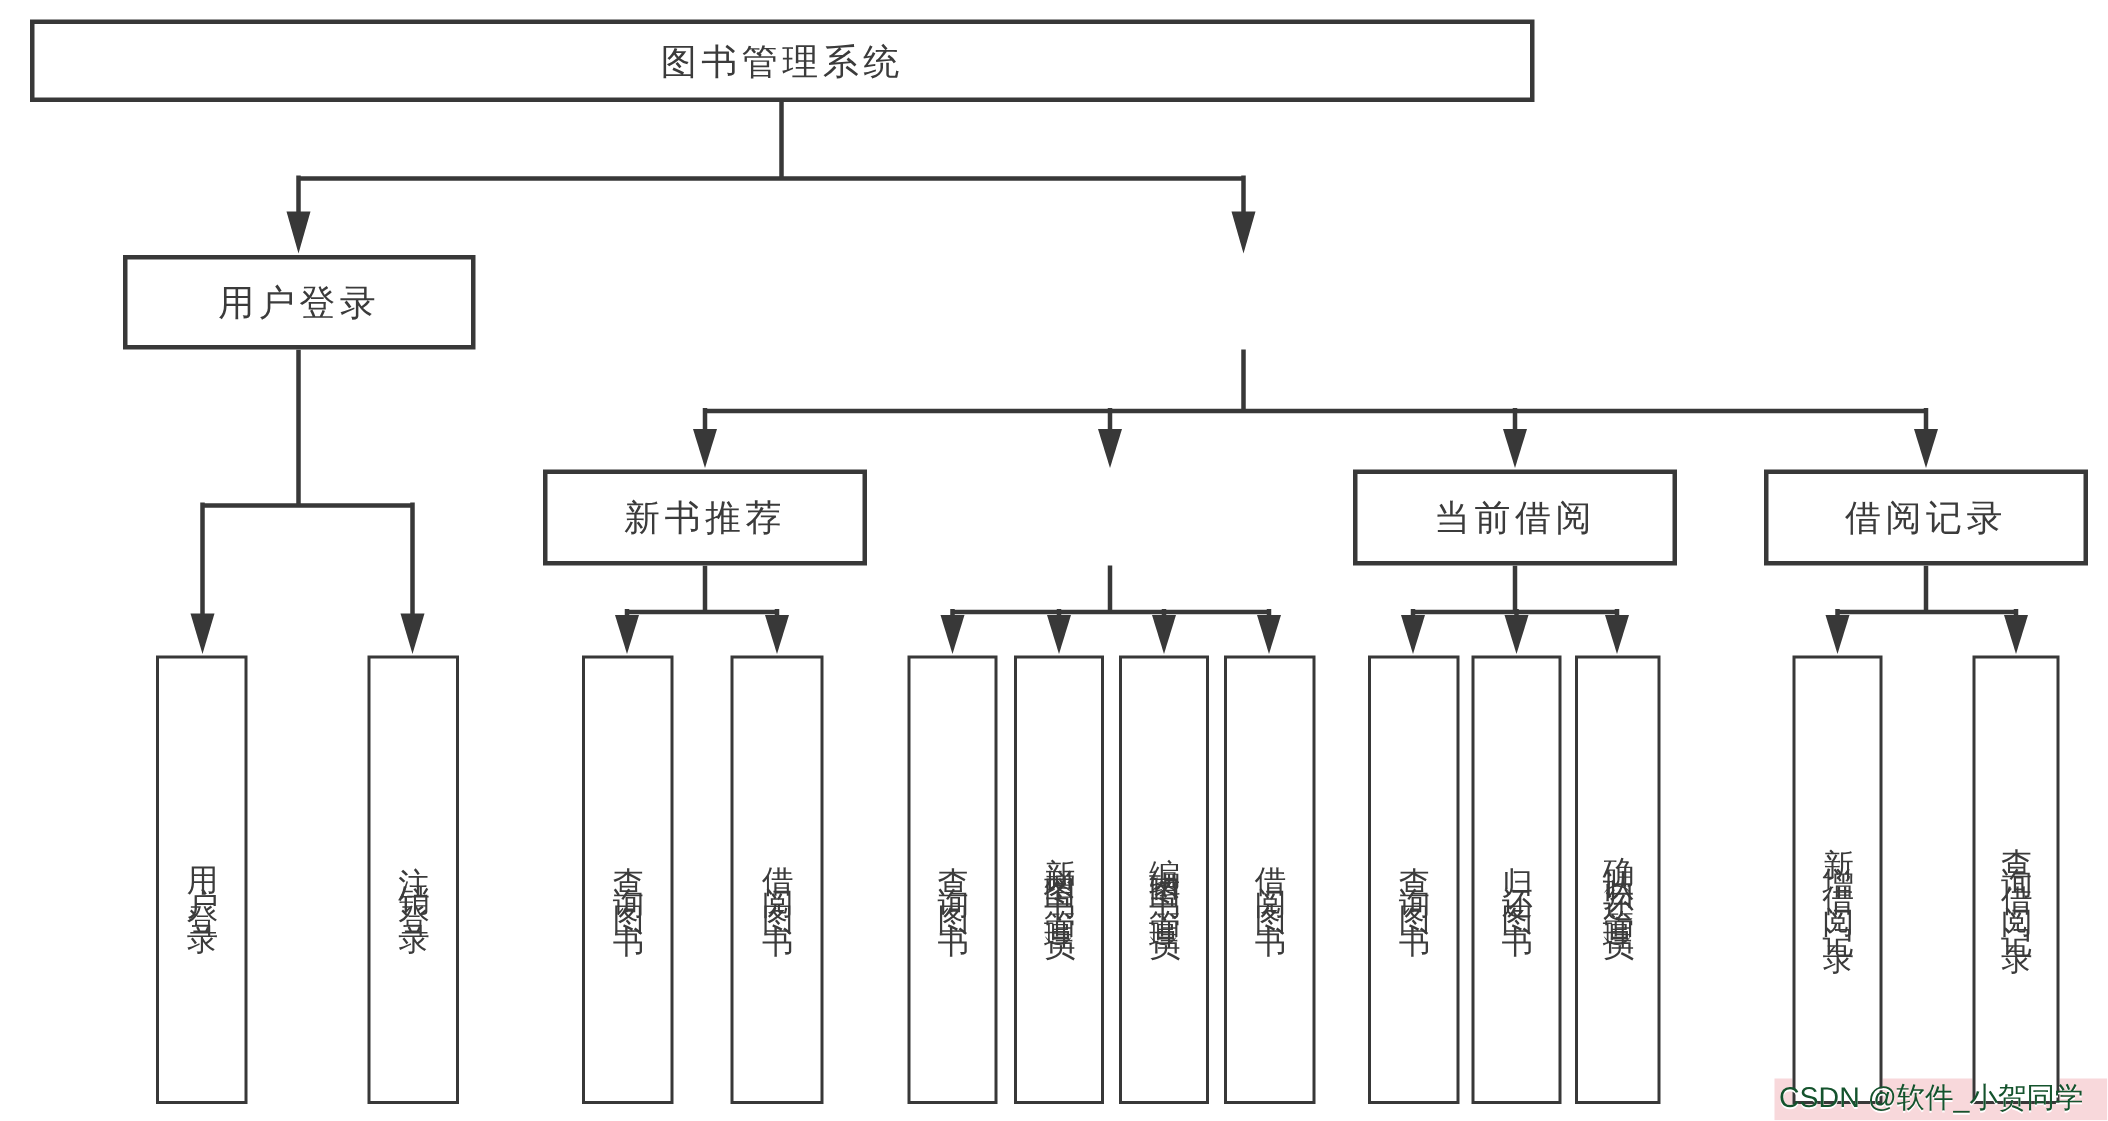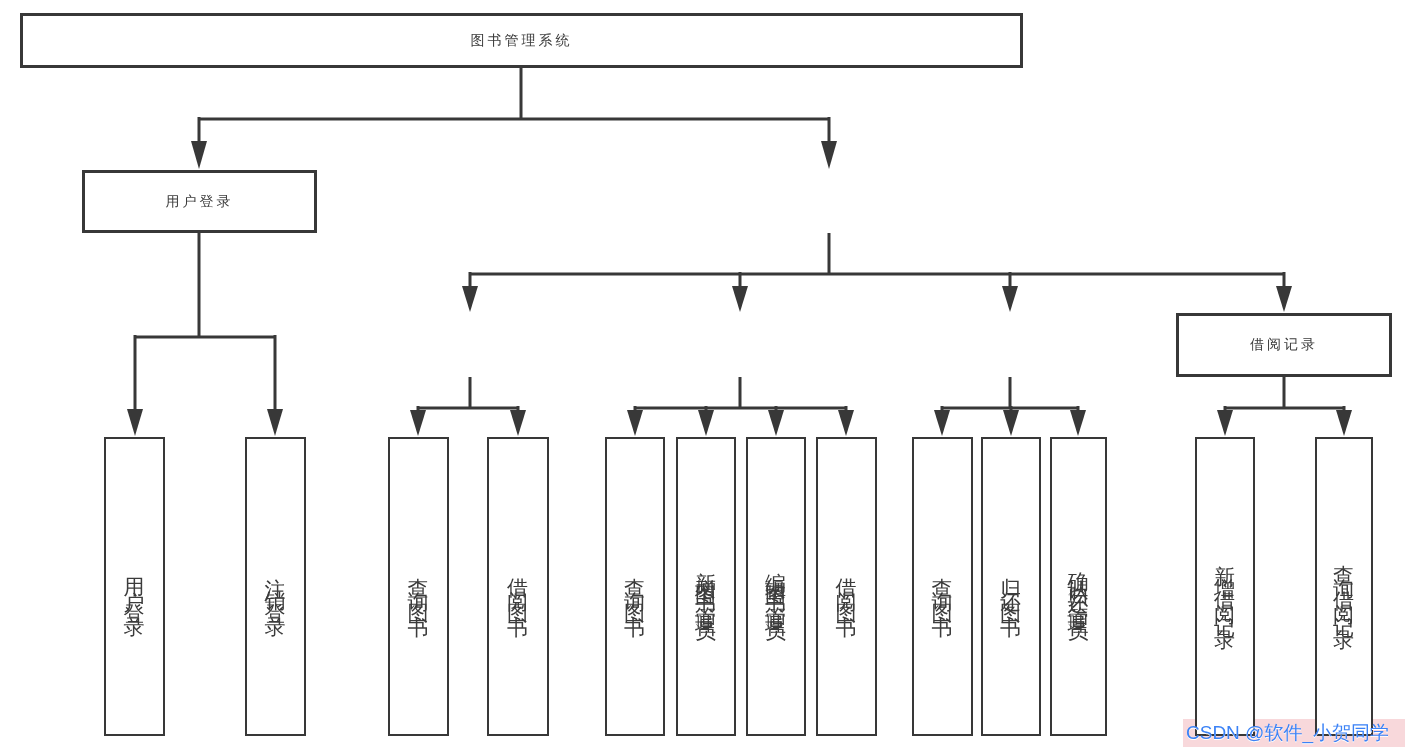--- a/index.html
+++ b/index.html
@@ -6,35 +6,35 @@
   .canvas{
     position:relative;width:1405px;height:747px;background:#ffffff;
     font-family:"Liberation Sans",sans-serif;overflow:hidden;color:#3b3b3b;
   }
   svg.wires{position:absolute;left:0;top:0;z-index:2;}
   .box{
     position:absolute;box-sizing:border-box;background:#ffffff;
     border:3px solid #383838;display:flex;align-items:center;justify-content:center;
     z-index:3;
   }
-  .hbox{font-size:14px;letter-spacing:3px;}
+  .hbox{font-size:24px;letter-spacing:3px;}
   .leaf{
     border-width:2px;
     writing-mode:vertical-rl;text-orientation:mixed;
     font-size:21px;letter-spacing:13px;line-height:1;
   }
   .leaf.long{letter-spacing:7px;}
   .label{white-space:nowrap;}
   .watermark-band{
     position:absolute;left:1183px;top:719px;width:222px;height:28px;
     background:#f8d8db;z-index:1;
   }
   .watermark-text{
     position:absolute;left:1186px;top:719px;height:28px;line-height:28px;
-    font-size:19px;color:#3b82f6;white-space:nowrap;z-index:4;
+    font-size:19px;color:#14532d;white-space:nowrap;z-index:4;
     text-shadow:0 1px 0 #ffffff;
   }
 </style>
 </head>
 <body>
 
 <div class="canvas">
 
   <div class="watermark-band"></div>
 
@@ -82,20 +82,26 @@
   </svg>
 
   <div class="box hbox" style="left:20px;top:13px;width:1003px;height:55px;">
     <span class="label">图书管理系统</span>
   </div>
 
   <div class="box hbox" style="left:82px;top:170px;width:235px;height:63px;">
     <span class="label">用户登录</span>
   </div>
 
+  <div class="box hbox" style="left:362px;top:313px;width:216px;height:64px;">
+    <span class="label">新书推荐</span>
+  </div>
+  <div class="box hbox" style="left:902px;top:313px;width:216px;height:64px;">
+    <span class="label">当前借阅</span>
+  </div>
   <div class="box hbox" style="left:1176px;top:313px;width:216px;height:64px;">
     <span class="label">借阅记录</span>
   </div>
 
   <div class="box leaf" style="left:104px;top:437px;width:61px;height:299px;">
     <span class="label">用户登录</span>
   </div>
   <div class="box leaf" style="left:245px;top:437px;width:61px;height:299px;">
     <span class="label">注销登录</span>
   </div>

